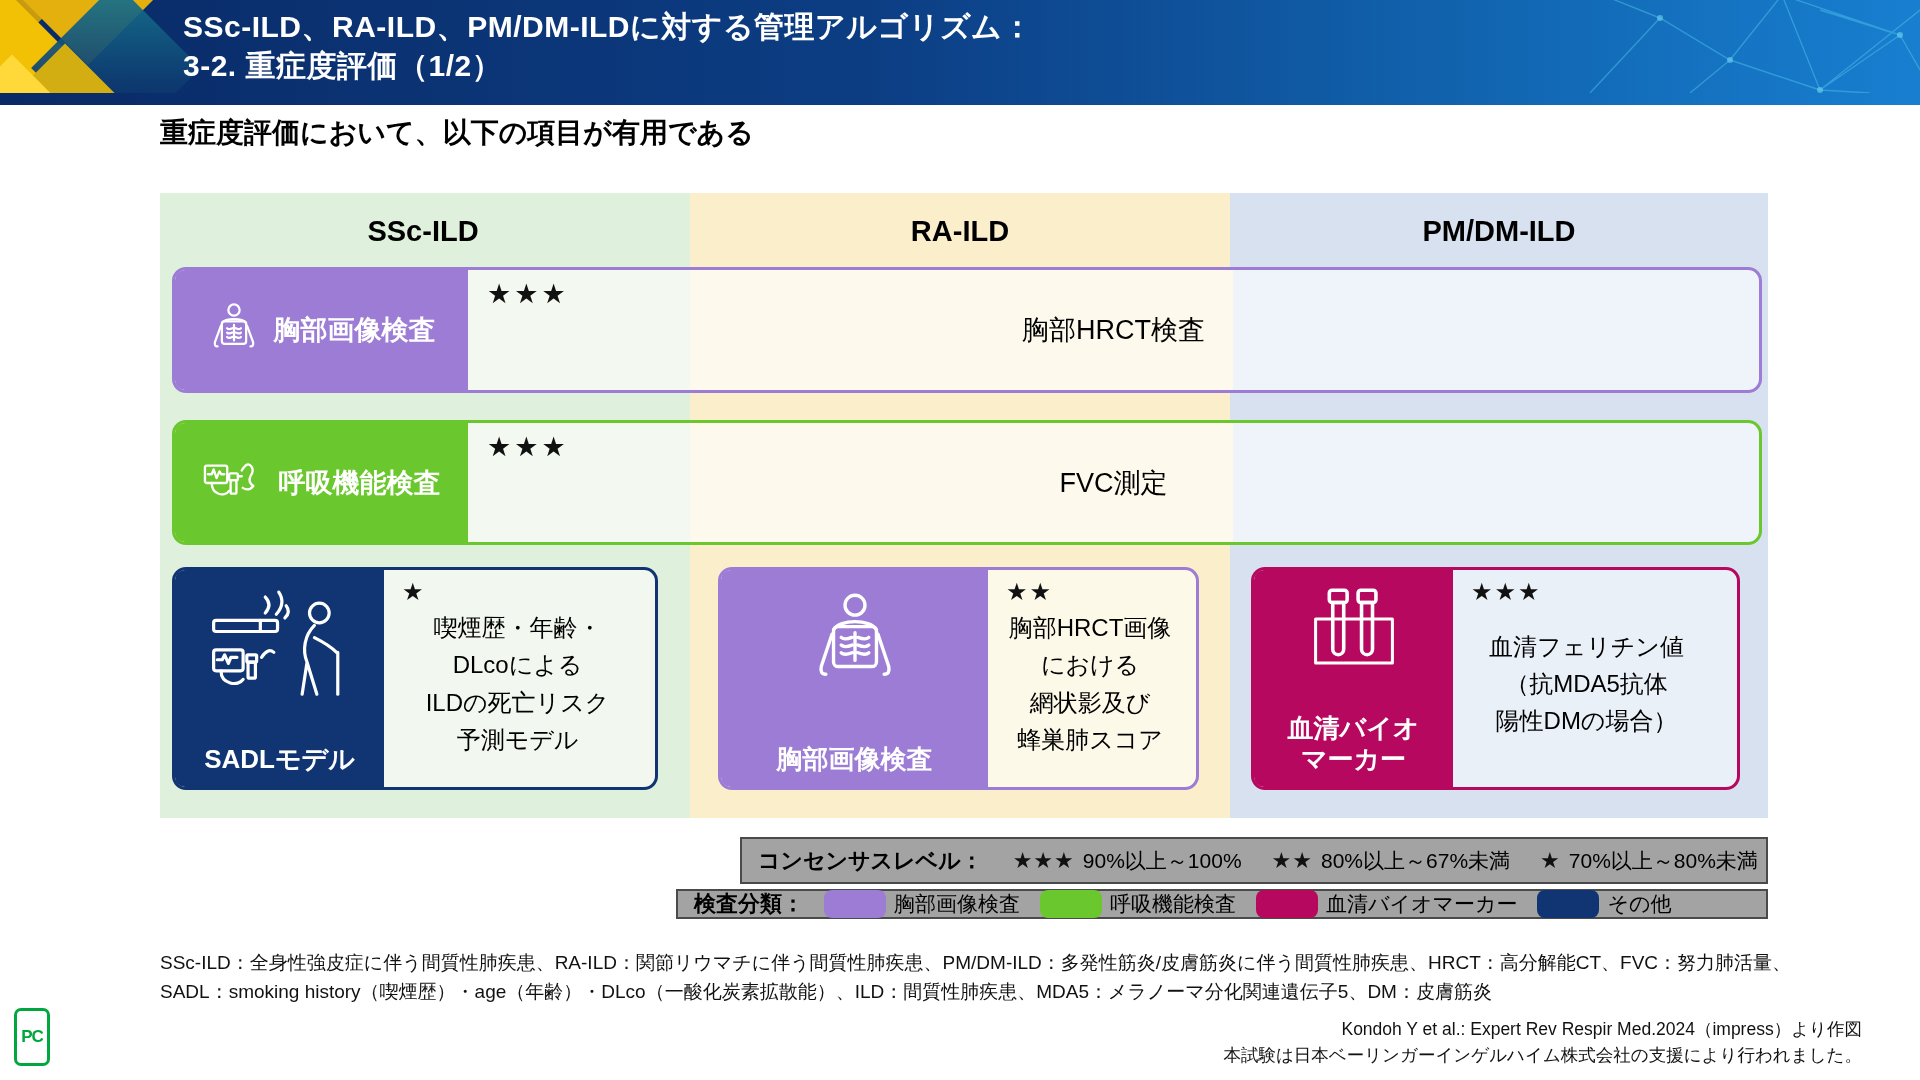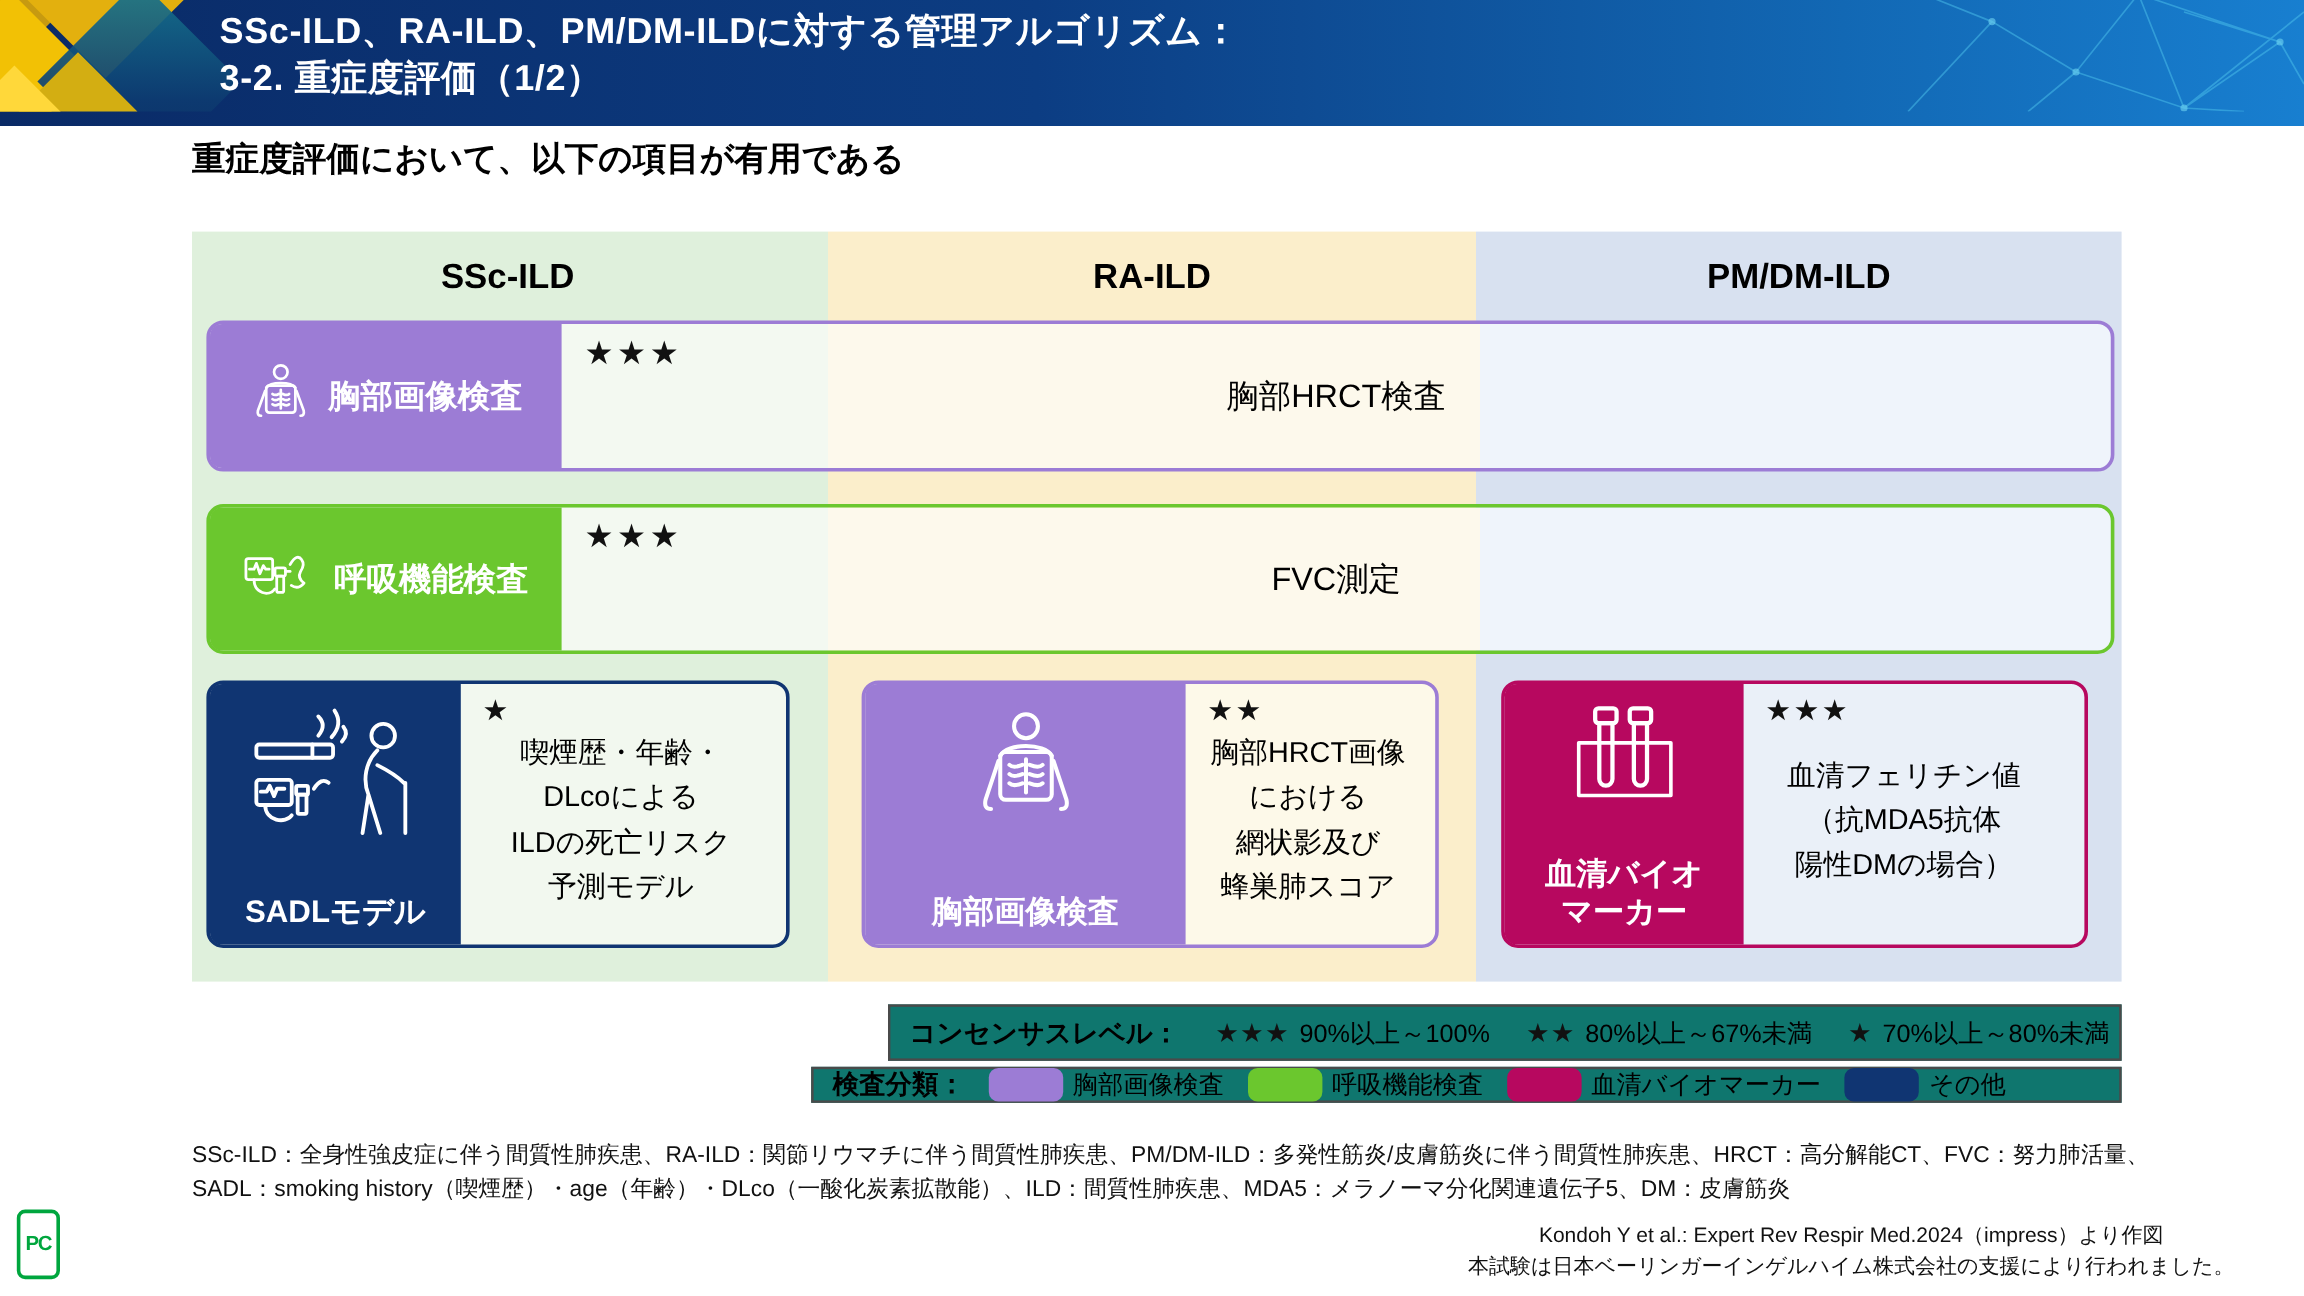--- a/index.html
+++ b/index.html
@@ -61,31 +61,31 @@
   .stars3 { position:absolute; top:8px; font-size:24px; letter-spacing:2px; color:#111; }
   .card3-ssc .stars3 { left:227px; }
   .card3-ra  .stars3 { left:285px; }
   .card3-pm  .stars3 { left:217px; }
   .content3 { position:absolute; top:10px; bottom:0; display:flex; align-items:center; justify-content:center;
               text-align:center; white-space:pre-line; font-size:24px; line-height:1.55; color:#000; }
   .card3-ssc .content3 { left:209px; right:4px; }
   .card3-ra  .content3 { left:267px; right:4px; }
   .card3-pm  .content3 { left:199px; right:17px; }
   
-  .legend { position:absolute; background:#0f766e; border:2px solid #4a4a4a; display:flex; align-items:center; }
+  .legend { position:absolute; background:#a3a3a3; border:2px solid #4a4a4a; display:flex; align-items:center; }
   .legend1 { left:740px; top:837px; width:1028px; height:47px; padding:0 16px; gap:30px; }
   .legend2 { left:676px; top:889px; width:1092px; height:30px; padding:12px 16px; gap:20px; }
   .legend-label { font-size:22px; font-weight:bold; color:#000; white-space:nowrap; }
   .litem { display:flex; align-items:center; gap:8px; white-space:nowrap; }
   .litem .st { font-size:22px; letter-spacing:1px; color:#111; }
   .litem .tx { font-size:21px; color:#000; }
   .swatch { width:62px; height:28px; border-radius:8px; flex:none; }
   
   .footnotes { position:absolute; left:160px; top:948px; width:1640px; font-size:19px; color:#111; line-height:1.55; }
-  .citations { position:absolute; right:58px; top:1016px; text-align:center; font-size:17.5px; color:#111; line-height:1.5; }
+  .citations { position:absolute; right:58px; top:1016px; text-align:right; font-size:17.5px; color:#111; line-height:1.5; }
   .logo { position:absolute; left:14px; top:1008px; width:36px; height:58px; border:3px solid #00a63e; border-radius:7px;
           display:flex; align-items:center; justify-content:center; color:#00a63e; font-weight:bold; font-size:17px; letter-spacing:-1px; }
   .icon { flex:none; }
 </style>
 </head>
 <body>
 
 <div class="slide">
 
   <div class="header">

